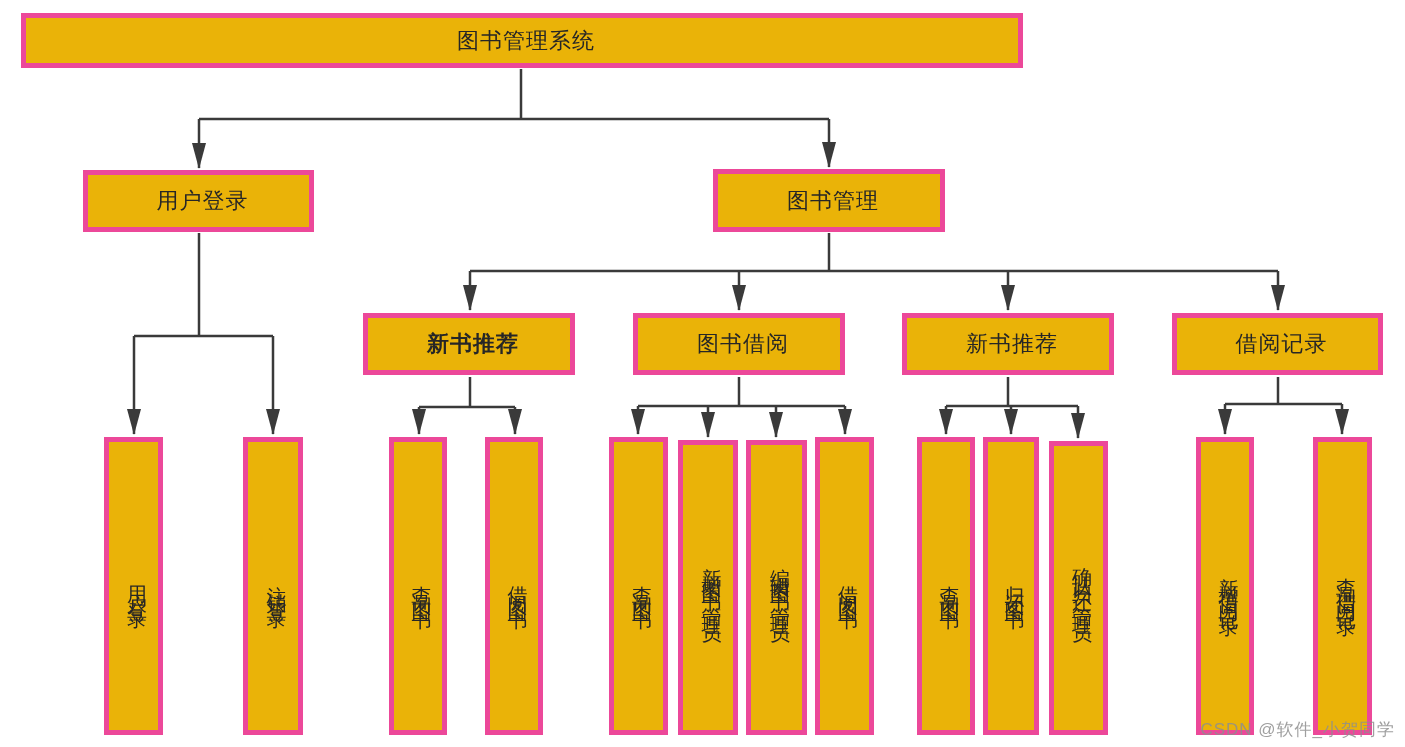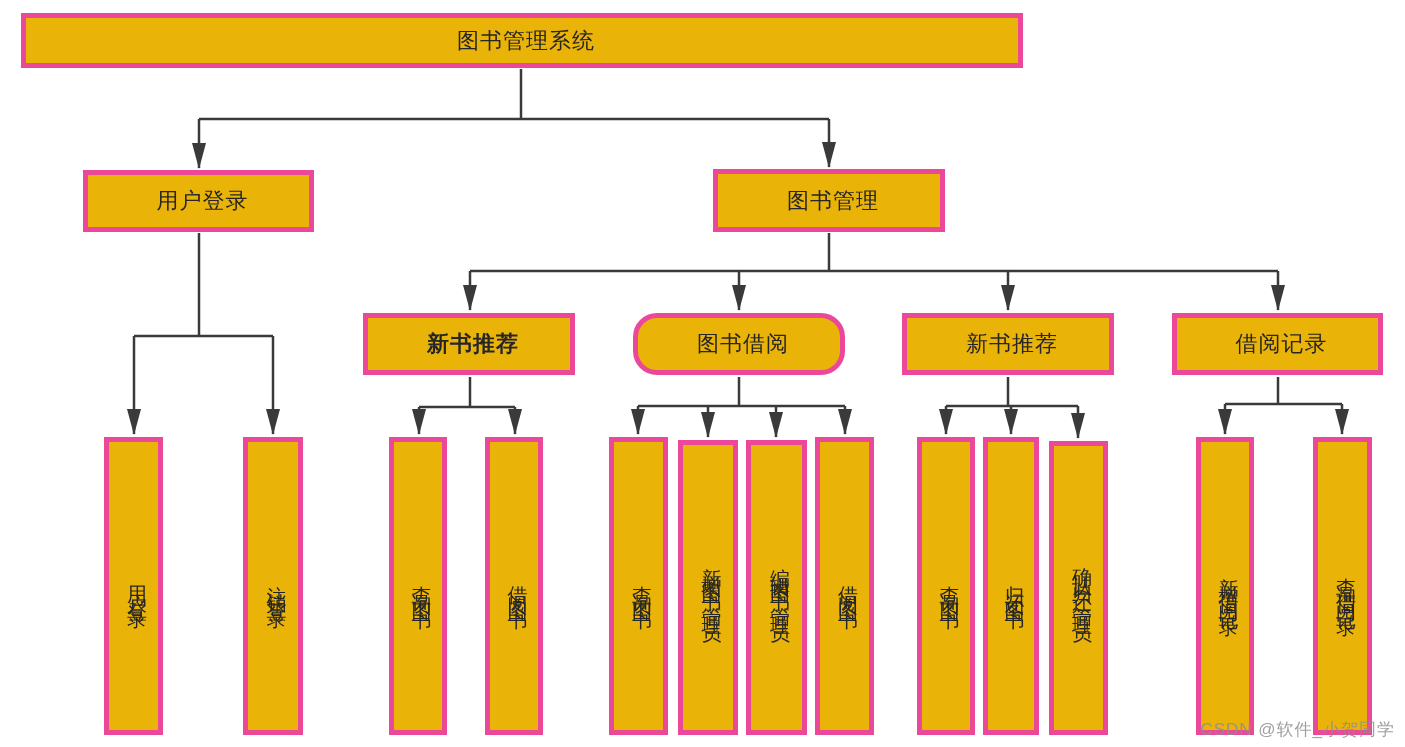--- a/index.html
+++ b/index.html
@@ -129,21 +129,21 @@
       <path d="M1342,404 V434" marker-end="url(#ah)"></path>
     </g>
   </svg>
 
   <div class="box h" style="left:21px; top:13px; width:1002px; height:55px;">图书管理系统</div>
 
   <div class="box h" style="left:83px; top:170px; width:231px; height:62px;">用户登录</div>
   <div class="box h" style="left:713px; top:169px; width:232px; height:63px;">图书管理</div>
 
   <div class="box h" style="left:363px; top:313px; width:212px; height:62px;font-weight:bold;">新书推荐</div>
-  <div class="box h" style="left:633px; top:313px; width:212px; height:62px;border-radius:24px;">图书借阅</div>
+  <div class="box h" style="left:633px; top:313px; width:212px; height:62px;">图书借阅</div>
   <div class="box h" style="left:902px; top:313px; width:212px; height:62px;">新书推荐</div>
   <div class="box h" style="left:1172px; top:313px; width:211px; height:62px;">借阅记录</div>
 
   <div class="box v" style="left:104px; top:437px; width:59px; height:298px;">
     <span class="vtext">用户登录</span>
   </div>
   <div class="box v" style="left:243px; top:437px; width:60px; height:298px;">
     <span class="vtext">注销登录</span>
   </div>
 

